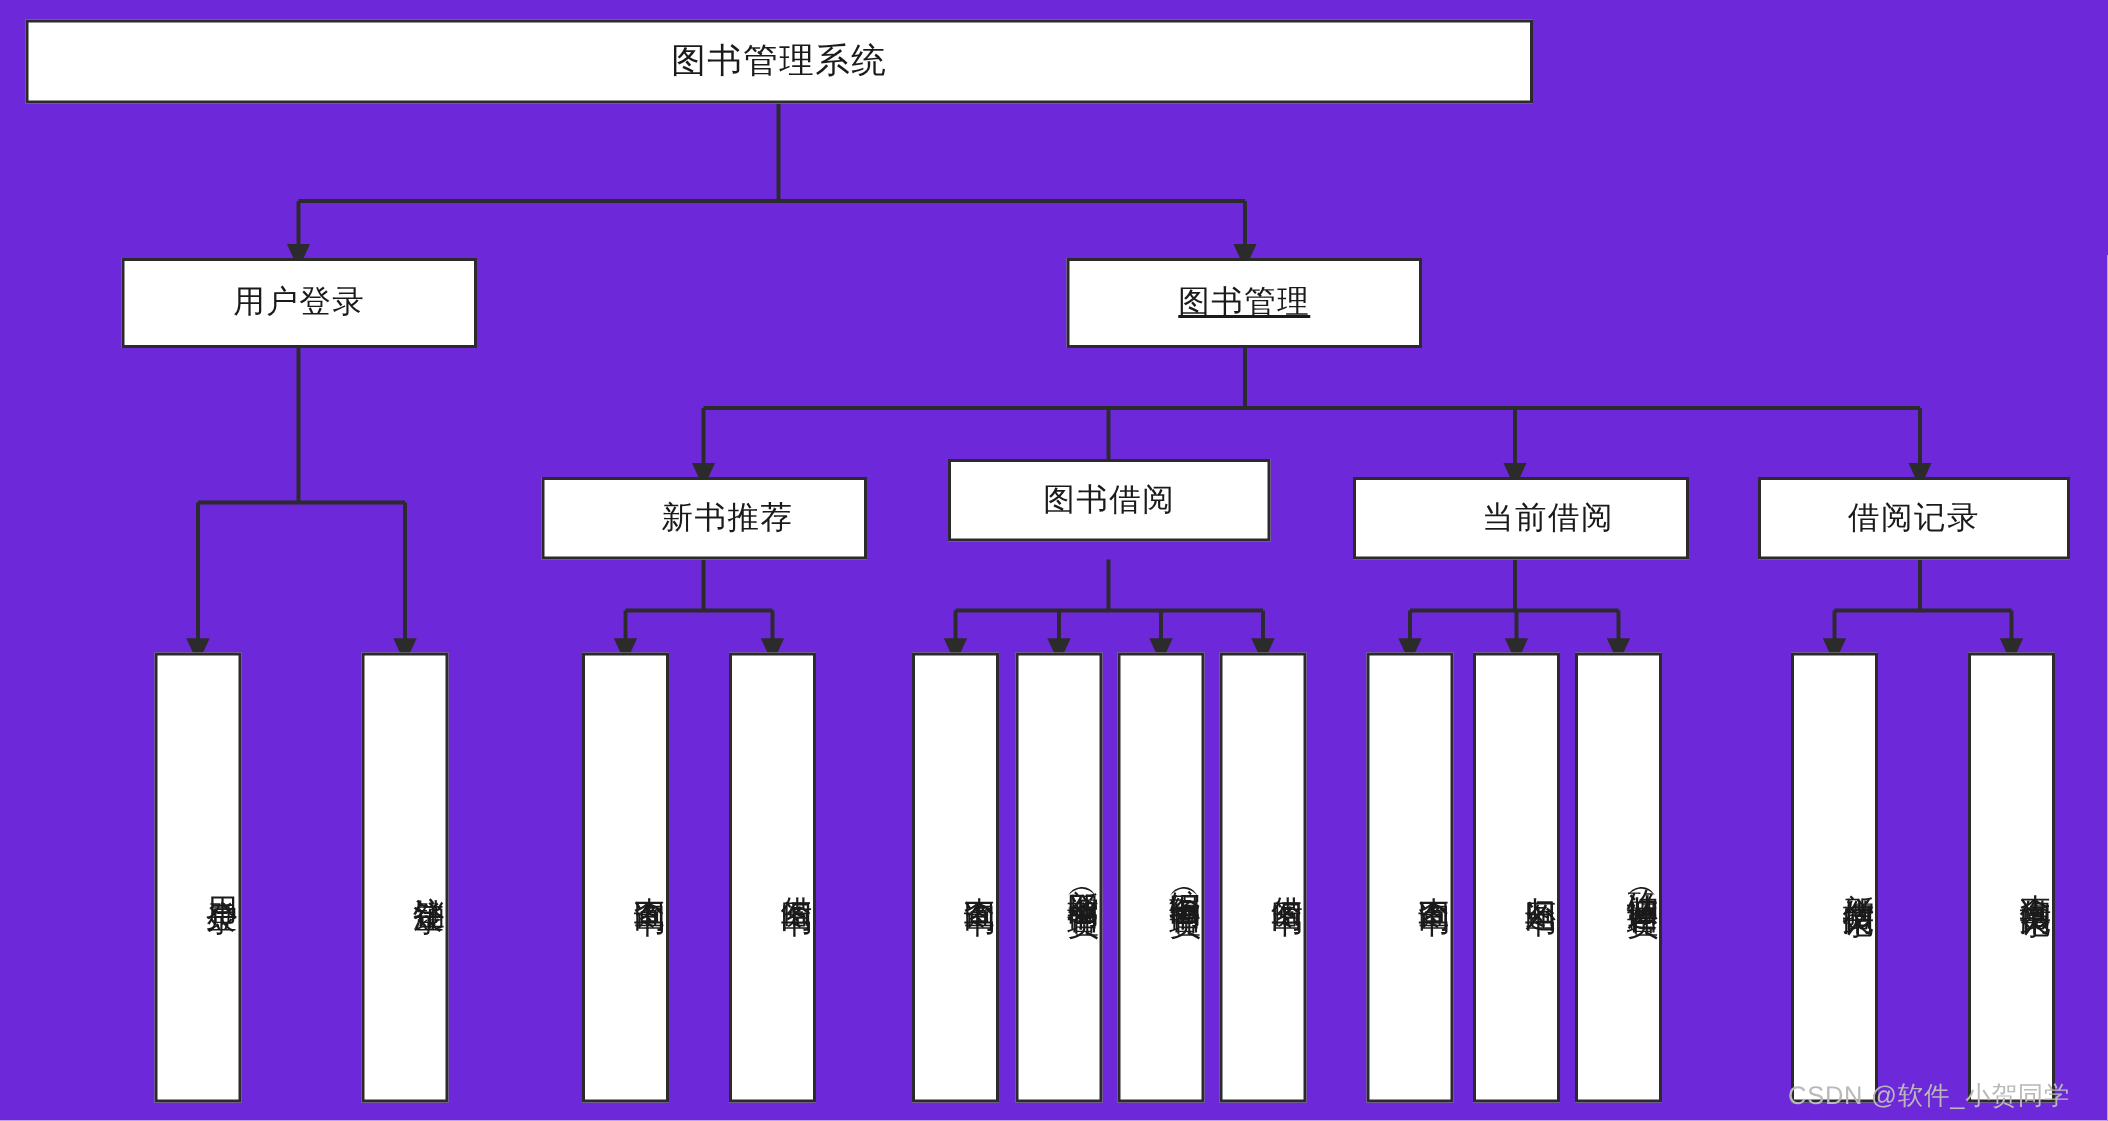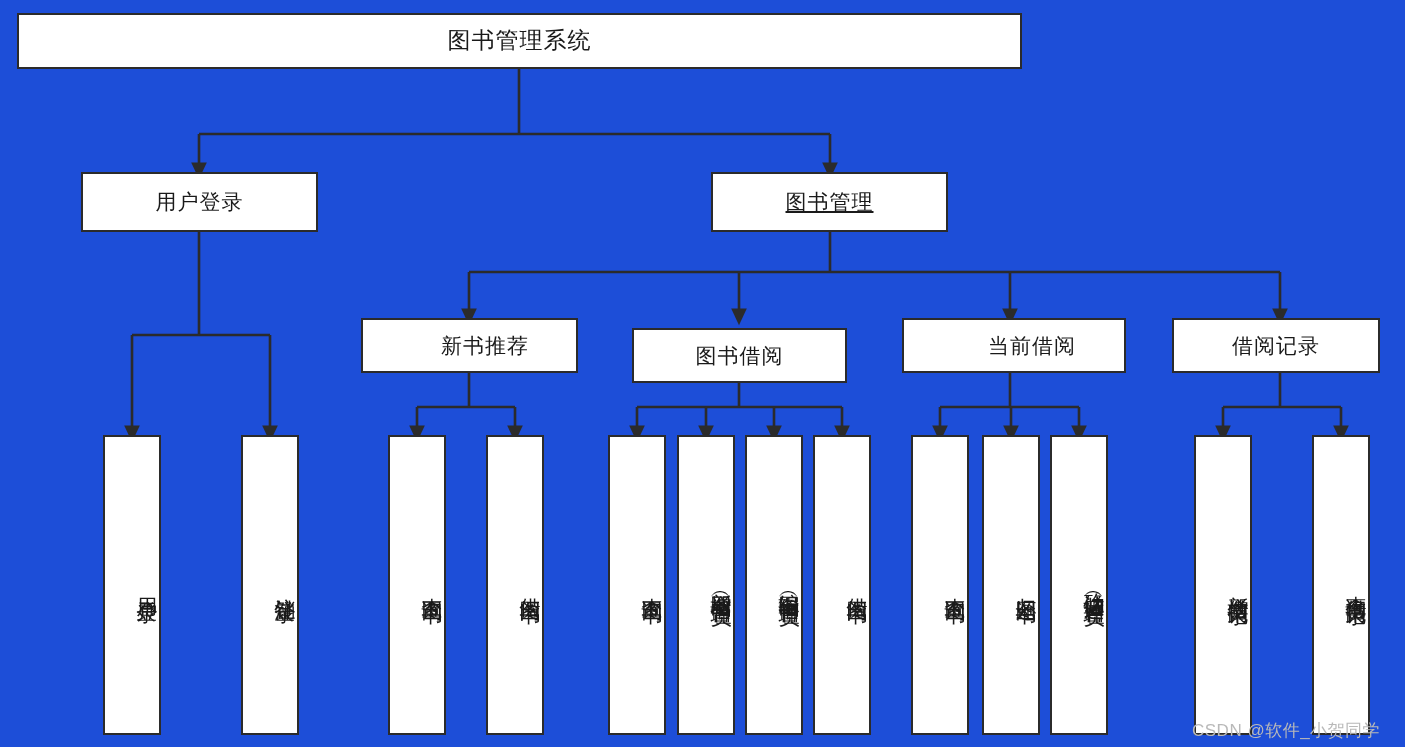--- a/index.html
+++ b/index.html
@@ -5,21 +5,21 @@
 <style>
   html, body {
     margin: 0;
     padding: 0;
     background: #ffffff;
   }
   #canvas {
     position: relative;
     width: 1405px;
     height: 747px;
-    background: #1d4ed8;
+    background: #6d28d9;
     font-family: "Liberation Sans", "DejaVu Sans", sans-serif;
     overflow: hidden;
   }
   svg.wires {
     position: absolute;
     left: 0;
     top: 0;
     width: 1405px;
     height: 747px;
     pointer-events: none;
@@ -131,21 +131,21 @@
   <div class="node horiz" style="left: 81px; top: 172px; width: 237px; height: 60px;">
     <span>用户登录</span>
   </div>
   <div class="node horiz" style="left: 711px; top: 172px; width: 237px; height: 60px; text-decoration: underline;">
     <span>图书管理</span>
   </div>
 
   <div class="node horiz" style="left: 361px; top: 318px; width: 217px; height: 55px; padding-left: 31px;">
     <span>新书推荐</span>
   </div>
-  <div class="node horiz" style="left: 632px; top: 328px; width: 215px; height: 55px;">
+  <div class="node horiz" style="left: 632px; top: 306px; width: 215px; height: 55px;">
     <span>图书借阅</span>
   </div>
   <div class="node horiz" style="left: 902px; top: 318px; width: 224px; height: 55px; padding-left: 36px;">
     <span>当前借阅</span>
   </div>
   <div class="node horiz" style="left: 1172px; top: 318px; width: 208px; height: 55px;">
     <span>借阅记录</span>
   </div>
 
   <div class="node vert" style="left: 103px; top: 435px; width: 58px; height: 300px;">

